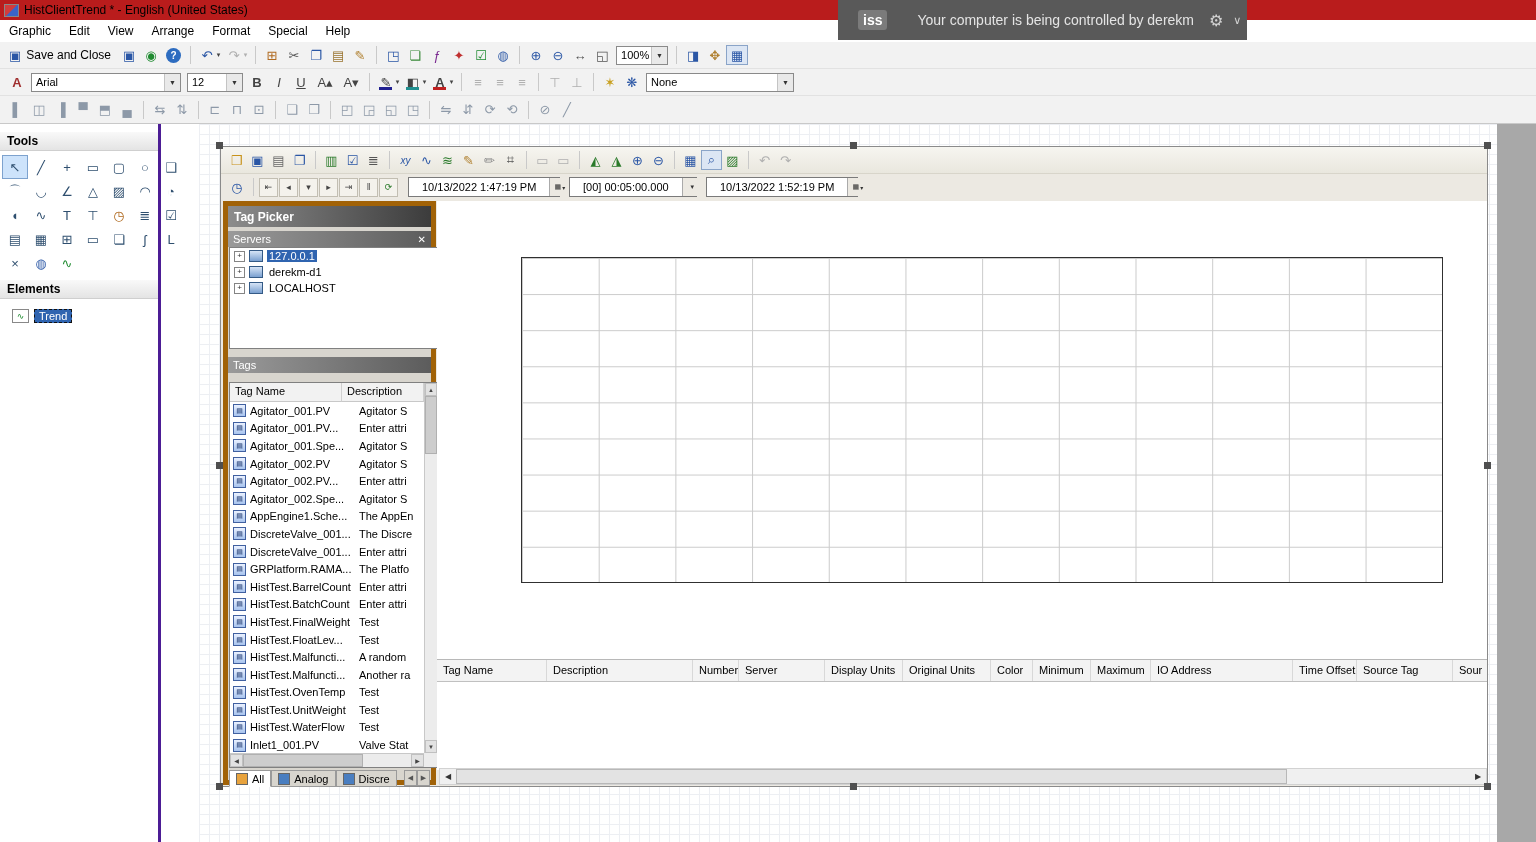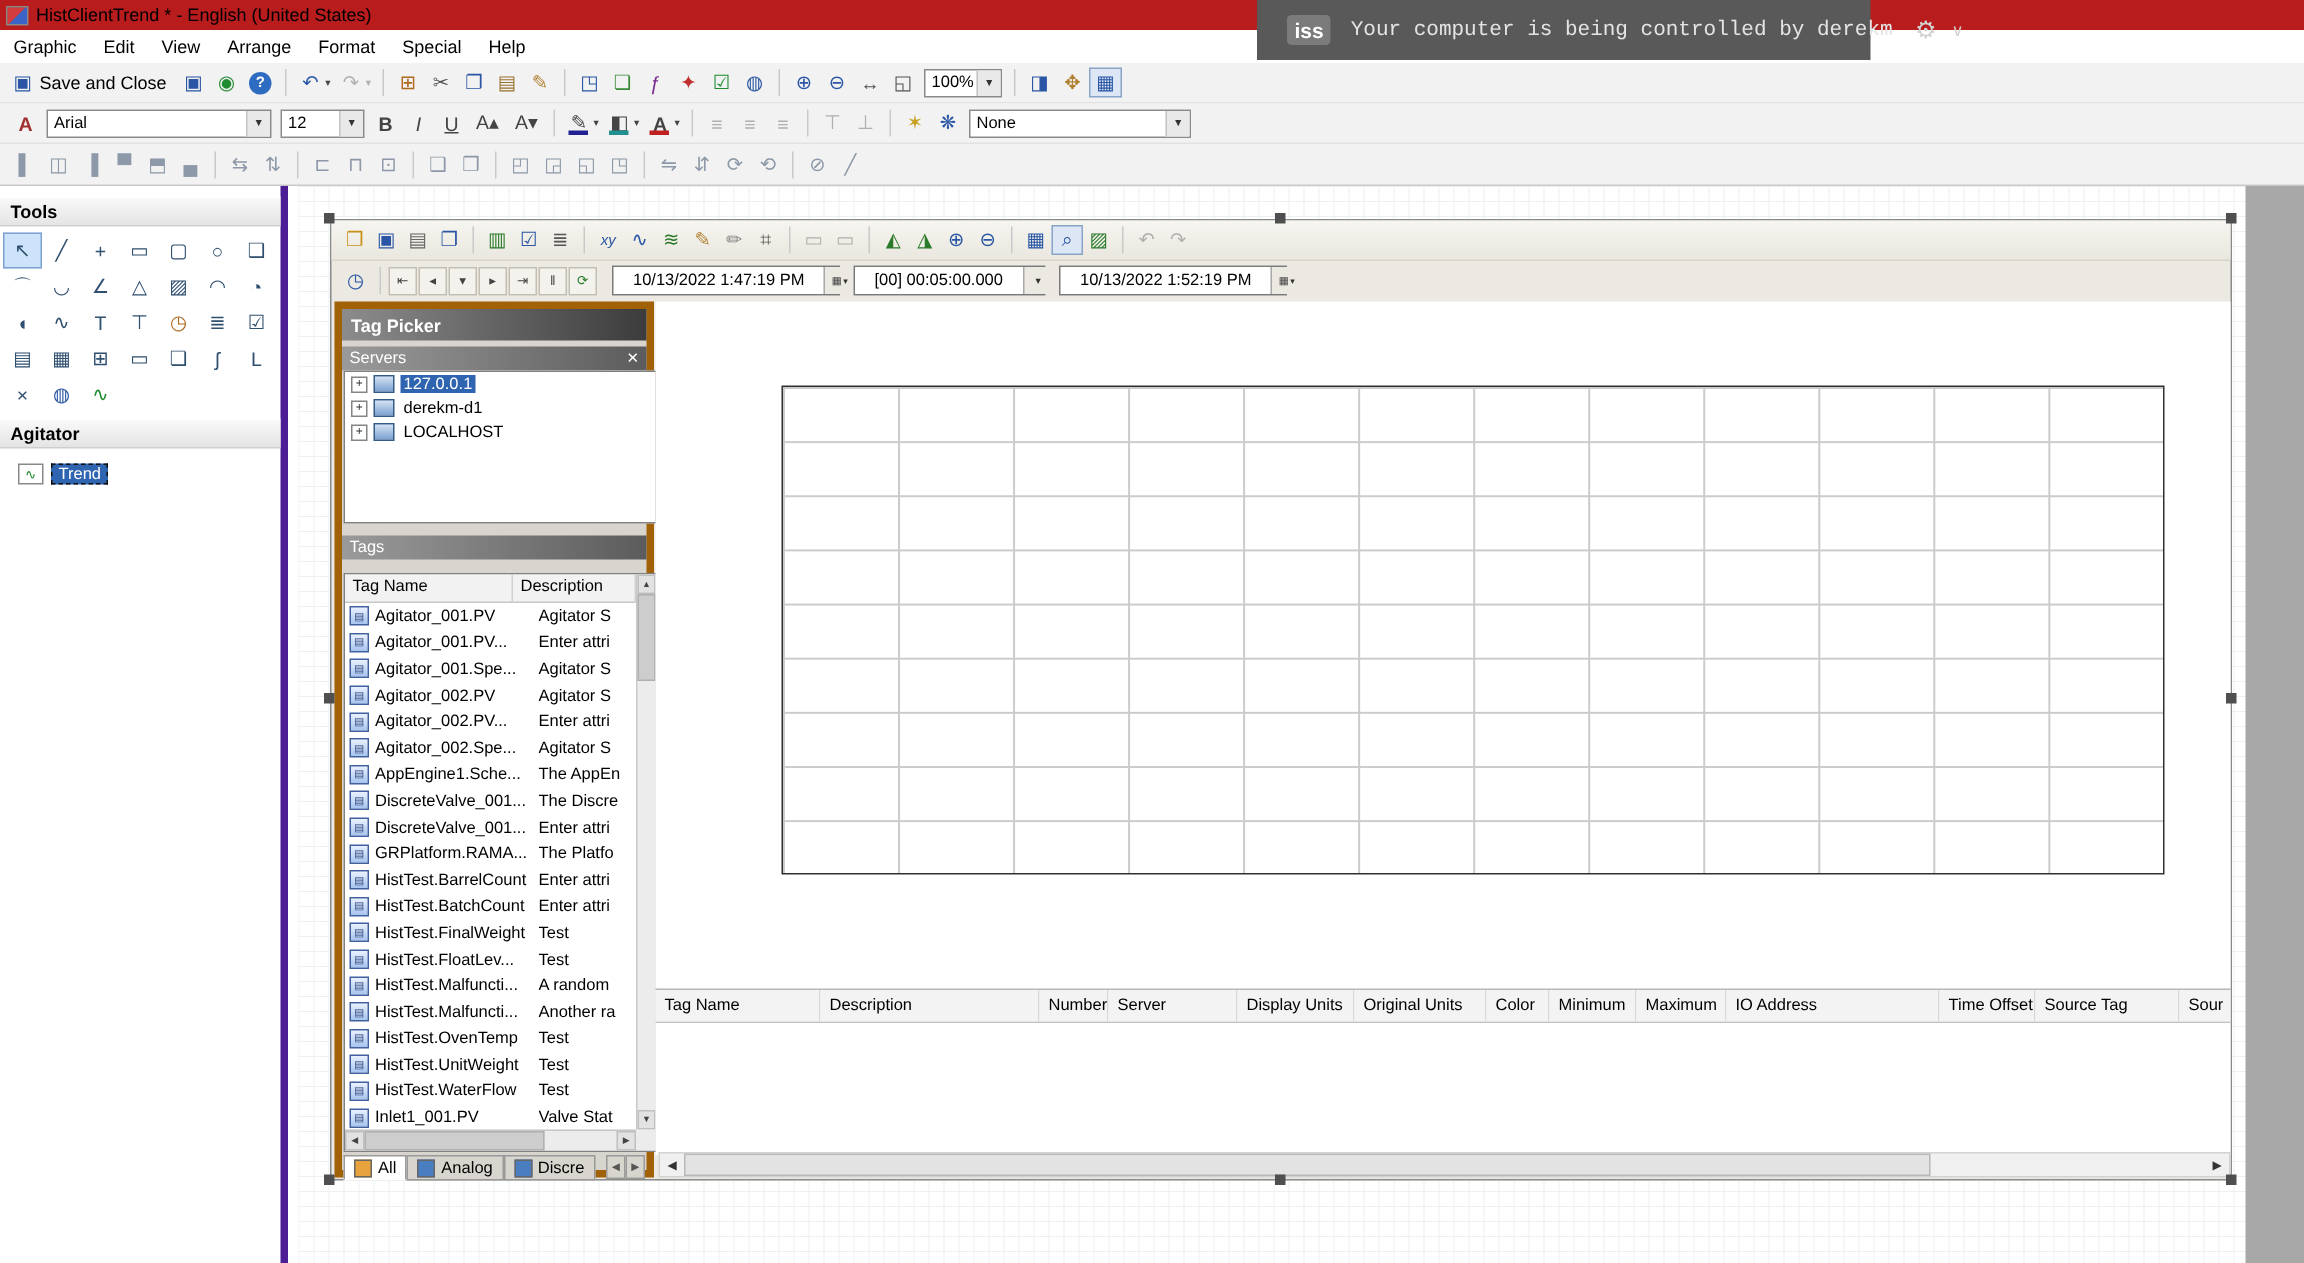--- a/index.html
+++ b/index.html
@@ -9,21 +9,21 @@
   
   .titlebar{position:absolute;left:0;top:0;width:1536px;height:20px;background:#b91c1c;display:flex;align-items:center;}
   .app-icon{width:13px;height:11px;margin:0 5px 0 4px;background:linear-gradient(135deg,#d23c3c 48%,#3c64c8 52%);border:1px solid #888;}
   .title-text{font-size:12px;}
 
   .menubar{position:absolute;left:0;top:20px;width:1536px;height:22px;background:#fff;display:flex;align-items:center;}
   .menu-item{padding:3px 9px;}
 
   .banner{position:absolute;left:838px;top:0;width:409px;height:40px;background:#595959;display:flex;align-items:center;z-index:60;color:#e4e4e4;}
   .iss-badge{margin-left:20px;background:#7b7b7b;border-radius:3px;font-size:14px;font-weight:bold;padding:2px 5px;color:#fff;}
-  .banner-text{margin-left:13px;font-size:14px;white-space:nowrap;font-family:Liberation Mono, monospace;}
+  .banner-text{margin-left:30px;font-size:14px;white-space:nowrap;}
   .banner-gear{margin-left:15px;font-size:16px;color:#d2d2d2;}
   .banner-chevron{margin-left:10px;font-size:11px;color:#d2d2d2;}
 
   
   .tb{position:absolute;left:0;width:1536px;background:#f2f2f2;display:flex;align-items:center;padding-left:6px;box-sizing:border-box;}
   .tb1{top:42px;height:27px;border-bottom:1px solid #e2e2e2;}
   .tb2{top:69px;height:27px;border-bottom:1px solid #e2e2e2;}
   .tb3{top:96px;height:28px;border-bottom:1px solid #c9c9c9;}
   .ico{width:22px;height:20px;display:flex;align-items:center;justify-content:center;font-size:13px;color:#444;flex:none;cursor:default;}
   .ico.small{width:17px;height:17px;font-size:9px;border:1px solid #c2beb2;background:#f4f2ec;margin-right:1px;}
@@ -39,21 +39,21 @@
   .cbar::after{content:"";position:absolute;left:4px;right:5px;bottom:2px;height:3px;background:var(--bar,#333);}
   .savecl{display:flex;align-items:center;gap:5px;padding:1px 7px 1px 3px;font-size:12px;flex:none;}
   .savecl .fg{color:#2a56a5;font-size:13px;}
 
   .combo{height:19px;border:1px solid #8a8a8a;background:#fff;display:flex;align-items:center;font-size:11px;box-sizing:border-box;flex:none;margin:0 3px;}
   .combo .val{padding:0 4px;flex:1;white-space:nowrap;overflow:hidden;}
   .combo .arr{width:15px;height:100%;background:#e9e9e9;border-left:1px solid #c4c4c4;display:flex;align-items:center;justify-content:center;font-size:7px;color:#333;flex:none;}
 
   
   .main{position:absolute;left:0;top:124px;width:1536px;height:718px;}
-  .left-panel{position:absolute;left:0;top:0;width:192px;height:718px;background:#ffffff;border-right:5px solid #4c1d95;box-sizing:border-box;}
+  .left-panel{position:absolute;left:0;top:0;width:161px;height:718px;background:#ffffff;border-right:3px solid #4c1d95;box-sizing:border-box;}
   .panel-hd{height:18px;background:linear-gradient(#f9f9f9,#e4e4e4);border-top:1px solid #fff;border-bottom:1px solid #cfcfcf;font-size:12px;font-weight:bold;display:flex;align-items:center;padding-left:7px;}
   .panel-hd.first{margin-top:7px;}
   .tool-grid{display:flex;flex-wrap:wrap;padding:4px 2px;width:192px;}
   .tool{width:26px;height:24px;display:flex;align-items:center;justify-content:center;font-size:13px;color:#2f4f6f;box-sizing:border-box;}
   .tool.sel{background:#cde3fb;border:1px solid #7da2ce;}
   .elem{display:flex;align-items:center;gap:5px;margin:10px 0 0 12px;font-size:11px;}
   .elem-icon{width:15px;height:12px;border:1px solid #888;background:#fff;color:#1f8b30;font-size:9px;display:flex;align-items:center;justify-content:center;}
   .elem-label{background:#2f64b0;color:#fff;padding:0 4px;border:1px dashed #111;}
 
   .canvas{position:absolute;left:199px;top:0;width:1298px;height:718px;background:#fff;
@@ -612,21 +612,21 @@
         </span>
 
         <span class="tool" style="color:#2a56a5">
           <span>◍</span>
         </span>
 
         <span class="tool" style="color:#1f8b30">
           <span>∿</span>
         </span>
       </div>
-    <div class="panel-hd">Agitator</div>
+    <div class="panel-hd">Elements</div>
     <div class="elem">
       <span class="elem-icon">∿</span>
       <span class="elem-label">Trend</span>
     </div>
   </div>
 
   <div class="canvas">
 
     <div class="trend">
 

